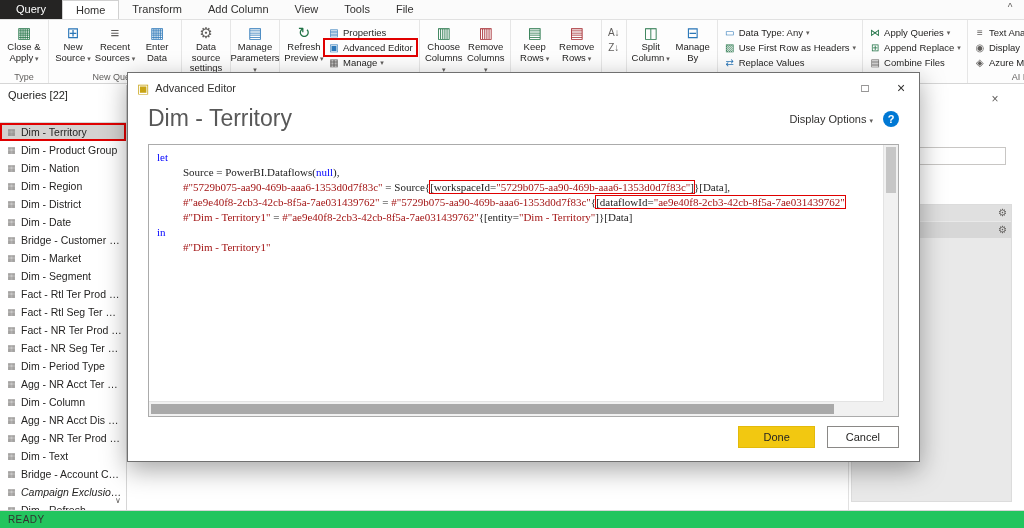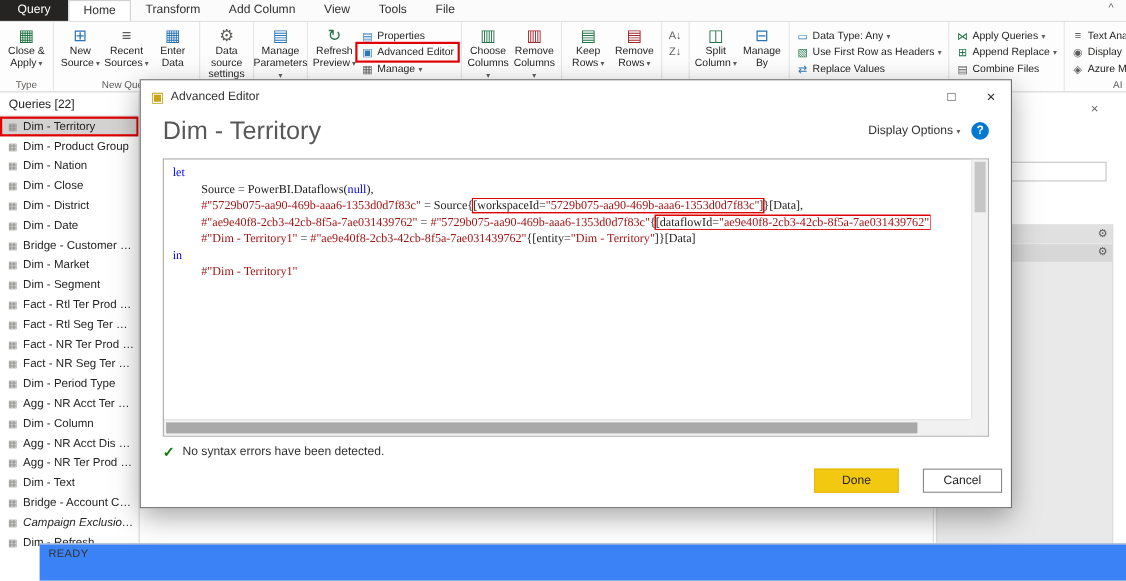--- a/index.html
+++ b/index.html
@@ -35,21 +35,21 @@
   .stack { display:flex; flex-direction:column; padding-top:3px; }
   .btn-small { display:flex; align-items:center; gap:3px; height:15px; padding:0 3px;
     white-space:nowrap; font-size:9.5px; color:#252423; cursor:default; }
   .btn-small .sicon { font-size:10px; width:12px; text-align:center; }
   .caret { font-size:7px; color:#605e5c; }
   .annotated { outline:2px solid #e00000; outline-offset:0px; }
 
   
   .sidebar { position:absolute; top:85px; left:0; width:127px; bottom:18px;
     background:#fff; border-right:1px solid #d6d6d6; overflow:hidden; }
-  .sidebar-header { height:21px; line-height:21px; padding-left:8px;
+  .sidebar-header { height:38px; line-height:21px; padding-left:8px;
     border-bottom:1px solid #d6d6d6; font-size:11px; color:#252423; }
   .qitem { height:18px; display:flex; align-items:center; gap:4px; padding:0 4px 0 6px;
     font-size:10.5px; white-space:nowrap; overflow:hidden; text-overflow:ellipsis; cursor:default; }
   .qitem .qicon { font-size:9px; width:11px; flex:0 0 11px; text-align:center; }
   .qitem.selected { background:#d4d2d0; outline:2px solid #e00000; outline-offset:-2px; }
   .qitem.italic .qlabel { font-style:italic; }
   .qlabel { overflow:hidden; text-overflow:ellipsis; }
   .sidebar-scroll-down { position:absolute; bottom:3px; right:2px; width:12px; height:12px;
     color:#605e5c; font-size:8px; text-align:center; line-height:12px; }
   .sidebar-scroll-down::before { content:"∨"; }
@@ -65,23 +65,23 @@
   .rp-steps { position:absolute; top:119px; left:2px; right:2px; bottom:8px;
     background:#e9e9e9; border:1px solid #dcdcdc; }
   .rp-step-row { height:16px; display:flex; align-items:center; justify-content:flex-end;
     padding-right:4px; margin-bottom:1px; }
   .rp-step-row.r1 { background:#e0e0e0; }
   .rp-step-row.r2 { background:#d7d7d7; }
   .gear { font-size:10px; color:#605e5c; line-height:1; }
   .gear::before { content:"⚙"; }
 
   
-  .statusbar { position:absolute; bottom:0; left:0; right:0; height:34px;
-    background:#3b82f6; border-top:1px solid #d6d6d6; line-height:17px;
-    padding-left:8px; font-size:10px; color:#323130; letter-spacing:.4px;margin-left:36px; }
+  .statusbar { position:absolute; bottom:0; left:0; right:0; height:18px;
+    background:#22c55e; border-top:1px solid #d6d6d6; line-height:17px;
+    padding-left:8px; font-size:10px; color:#323130; letter-spacing:.4px; }
 
   
   .dialog { position:absolute; top:72px; left:127px; width:793px; height:390px;
     background:#fff; border:1px solid #707070; box-shadow:0 8px 24px rgba(0,0,0,.35);
     z-index:20; display:flex; flex-direction:column; }
   .dlg-titlebar { height:30px; flex:0 0 30px; display:flex; align-items:center; padding-left:9px; }
   .dlg-icon { font-size:13px; color:#c8a415; margin-right:6px; line-height:1; }
   .dlg-title { font-size:11px; color:#323130; }
   .dlg-controls { margin-left:auto; display:flex; height:100%; }
   .dlg-btn { width:36px; height:100%; text-align:center; line-height:30px;
@@ -110,22 +110,22 @@
     background:#f1f1f1; border-left:1px solid #e3e3e3; }
   .vthumb { position:absolute; top:2px; left:2px; right:2px; height:46px; background:#c6c6c6; }
   .hscroll { position:absolute; left:0; right:15px; bottom:0; height:15px;
     background:#f1f1f1; border-top:1px solid #e3e3e3; }
   .hthumb { position:absolute; top:2px; bottom:2px; left:2px; width:93%; background:#a9a9a9; }
   .scroll-corner { position:absolute; right:0; bottom:0; width:15px; height:15px; background:#f1f1f1; }
   .syntax-row { display:flex; align-items:center; gap:7px; margin-top:7px; flex:0 0 auto; }
   .check-icon { color:#107c10; font-size:13px; font-weight:bold; line-height:1; }
   .check-icon::before { content:"✓"; }
   .syntax-text { font-size:11px; color:#323130; }
-  .dlg-footer { flex:0 0 auto; display:flex; justify-content:flex-end; gap:22px;
-    padding:9px 8px 13px; }
+  .dlg-footer { flex:0 0 auto; display:flex; justify-content:flex-end; gap:12px;
+    padding:9px 20px 13px; }
   .btn-done { background:#f2c811; border:1px solid #e3ba0a; padding:4px 24px;
     font-size:11px; color:#252423; cursor:default; }
   .btn-cancel { background:#fff; border:1px solid #8a8886; padding:4px 18px;
     font-size:11px; color:#252423; cursor:default; }
 </style>
 </head>
 <body>
 
 <div class="tabbar">
     <div class="tab file">Query</div>
@@ -312,21 +312,21 @@
       <div class="qitem">
         <span class="qicon" style="color: rgb(138, 136, 134);">▦</span>
         <span class="qlabel">Dim - Product Group</span>
       </div>
       <div class="qitem">
         <span class="qicon" style="color: rgb(138, 136, 134);">▦</span>
         <span class="qlabel">Dim - Nation</span>
       </div>
       <div class="qitem">
         <span class="qicon" style="color: rgb(138, 136, 134);">▦</span>
-        <span class="qlabel">Dim - Close</span>
+        <span class="qlabel">Dim - Region</span>
       </div>
       <div class="qitem">
         <span class="qicon" style="color: rgb(138, 136, 134);">▦</span>
         <span class="qlabel">Dim - District</span>
       </div>
       <div class="qitem">
         <span class="qicon" style="color: rgb(138, 136, 134);">▦</span>
         <span class="qlabel">Dim - Date</span>
       </div>
       <div class="qitem">
@@ -430,24 +430,20 @@
     <div class="code-wrap">
       <div class="code-content" id="code-content"><div class="code-line" style="padding-left: 0px;"><span class="tok-keyword">let</span></div><div class="code-line" style="padding-left: 26px;"><span class="tok-plain">Source = PowerBI.Dataflows(</span><span class="tok-keyword">null</span><span class="tok-plain">),</span></div><div class="code-line" style="padding-left: 26px;"><span class="tok-string">#"5729b075-aa90-469b-aaa6-1353d0d7f83c"</span><span class="tok-plain"> = Source{</span><span class="seg-group boxed"><span class="tok-plain">[workspaceId=</span><span class="tok-string">"5729b075-aa90-469b-aaa6-1353d0d7f83c"</span><span class="tok-plain">]</span></span><span class="tok-plain">}[Data],</span></div><div class="code-line" style="padding-left: 26px;"><span class="tok-string">#"ae9e40f8-2cb3-42cb-8f5a-7ae031439762"</span><span class="tok-plain"> = </span><span class="tok-string">#"5729b075-aa90-469b-aaa6-1353d0d7f83c"</span><span class="tok-plain">{</span><span class="seg-group boxed"><span class="tok-plain">[dataflowId=</span><span class="tok-string">"ae9e40f8-2cb3-42cb-8f5a-7ae031439762"</span></span></div><div class="code-line" style="padding-left: 26px;"><span class="tok-string">#"Dim - Territory1"</span><span class="tok-plain"> = </span><span class="tok-string">#"ae9e40f8-2cb3-42cb-8f5a-7ae031439762"</span><span class="tok-plain">{[entity=</span><span class="tok-string">"Dim - Territory"</span><span class="tok-plain">]}[Data]</span></div><div class="code-line" style="padding-left: 0px;"><span class="tok-keyword">in</span></div><div class="code-line" style="padding-left: 26px;"><span class="tok-string">#"Dim - Territory1"</span></div></div>
       <div class="vscroll">
           <div class="vthumb"></div>
         </div>
       <div class="hscroll">
           <div class="hthumb"></div>
         </div>
       <div class="scroll-corner"></div>
     </div>
-    <div class="syntax-row">
-      <span class="check-icon"></span>
-      <span class="syntax-text">No syntax errors have been detected.</span>
-    </div>
   </div>
   <div class="dlg-footer">
     <button class="btn-done">Done</button>
     <button class="btn-cancel">Cancel</button>
   </div>
 </div>
 
 <div class="statusbar">
   <span>READY</span>
 </div>

